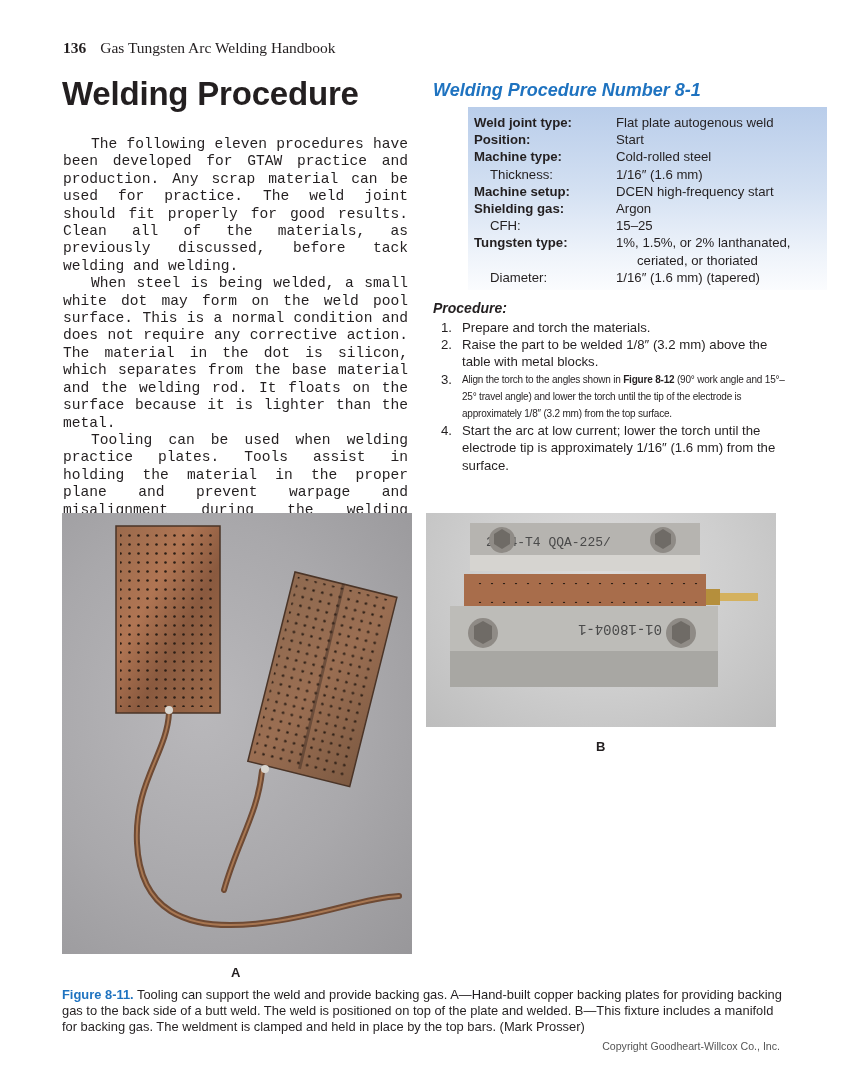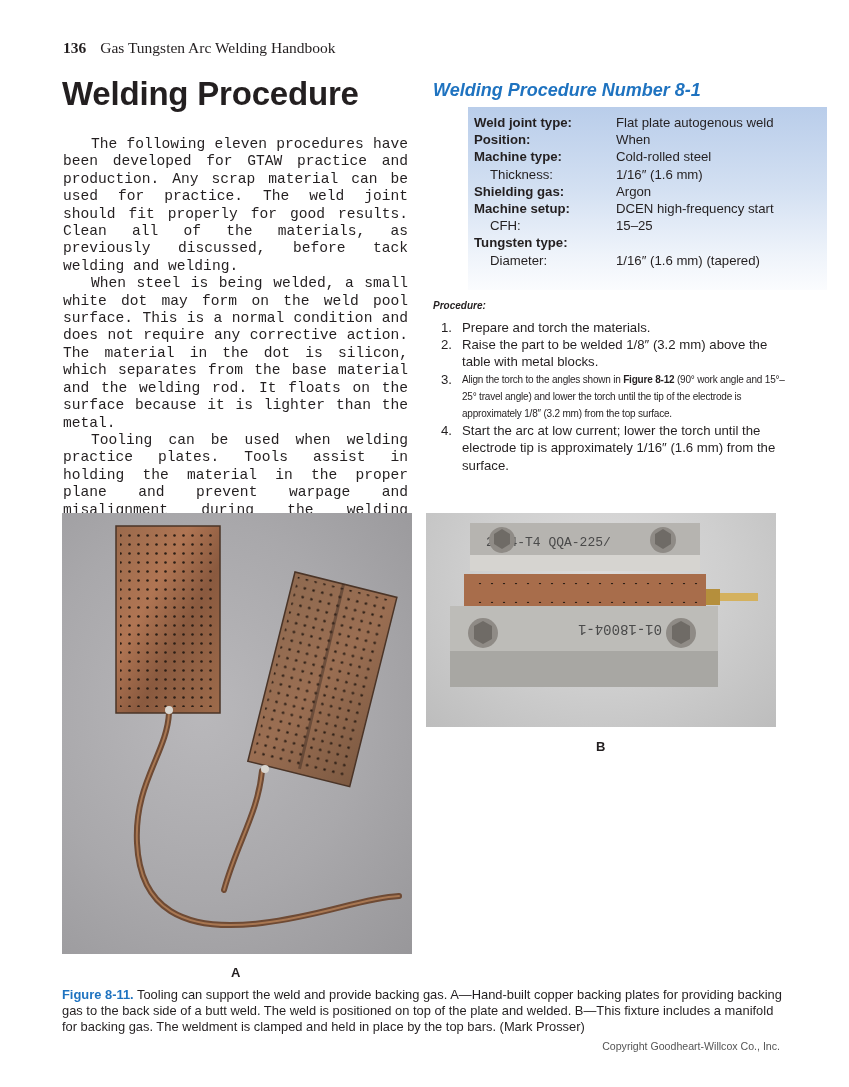--- a/index.html
+++ b/index.html
@@ -19,21 +19,21 @@
 
   .wps-box { position: absolute; left: 427px; top: 107px; width: 359px; height: 183px; background: linear-gradient(to bottom, #b9cdea 0%, #d3e0f2 45%, #eef3fa 80%, #fbfcfe 100%); margin-left: 41px; }
   .wps-table { position: absolute; left: 6px; top: 7px; font-family: "Liberation Sans", "DejaVu Sans", sans-serif; font-size: 13.2px; line-height: 17.2px; }
   .wps-row { display: flex; }
   .wps-row .k { width: 142px; flex: none; }
   .wps-row .k.bold { font-weight: bold; }
   .wps-row .k.sub { padding-left: 16px; width: 126px; }
   .wps-row .v { flex: none; width: 210px; }
   .wps-row .v .cont { display: block; padding-left: 21px; }
 
-  .proc-title { position: absolute; left: 433px; top: 300px; font-family: "Liberation Sans", "DejaVu Sans", sans-serif; font-weight: bold; font-style: italic; font-size: 10px; }
+  .proc-title { position: absolute; left: 433px; top: 300px; font-family: "Liberation Sans", "DejaVu Sans", sans-serif; font-weight: bold; font-style: italic; font-size: 14px; }
   .proc-list { position: absolute; left: 441px; top: 319px; width: 345px; margin: 0; padding: 0; list-style: none; font-family: "Liberation Sans", "DejaVu Sans", sans-serif; font-size: 13.2px; line-height: 17.2px; }
   .proc-list li { display: flex; }
   .proc-list .num { width: 21px; flex: none; }
   .proc-list .txt { flex: 1; }
   .proc-list .txt.condensed { font-size: 10px; letter-spacing: -0.2px; }
   .proc-list b { font-weight: bold; }
 
   .photo { position: absolute; overflow: hidden; }
   .photo-a { left: 62px; top: 513px; width: 350px; height: 441px; background: radial-gradient(ellipse at 40% 45%, #b9b8bb 0%, #a9a8ab 55%, #98979a 100%); }
   .photo-b { left: 426px; top: 513px; width: 350px; height: 214px; background: radial-gradient(ellipse at 50% 30%, #dddcdc 0%, #cfcfcf 50%, #bdbdbd 100%); }
@@ -70,44 +70,45 @@
   <div class="wps-title">Welding Procedure Number 8-1</div>
 
   <div class="wps-box">
     <div class="wps-table">
       <div class="wps-row">
           <span class="k bold">Weld joint type:</span>
           <span class="v">Flat plate autogenous weld</span>
         </div>
       <div class="wps-row">
           <span class="k bold">Position:</span>
-          <span class="v">When</span>
+          <span class="v">Start</span>
         </div>
       <div class="wps-row">
           <span class="k bold">Machine type:</span>
           <span class="v">Cold-rolled steel</span>
         </div>
       <div class="wps-row">
           <span class="k sub">Thickness:</span>
           <span class="v">1/16″ (1.6 mm)</span>
         </div>
       <div class="wps-row">
+          <span class="k bold">Machine setup:</span>
+          <span class="v">DCEN high-frequency start</span>
+        </div>
+      <div class="wps-row">
           <span class="k bold">Shielding gas:</span>
           <span class="v">Argon</span>
         </div>
       <div class="wps-row">
-          <span class="k bold">Machine setup:</span>
-          <span class="v">DCEN high-frequency start</span>
-        </div>
-      <div class="wps-row">
           <span class="k sub">CFH:</span>
           <span class="v">15–25</span>
         </div>
       <div class="wps-row">
           <span class="k bold">Tungsten type:</span>
+          <span class="v"><span>1%, 1.5%, or 2% lanthanated,</span><span class="cont">ceriated, or thoriated</span></span>
         </div>
       <div class="wps-row">
           <span class="k sub">Diameter:</span>
           <span class="v">1/16″ (1.6 mm) (tapered)</span>
         </div>
     </div>
   </div>
 
   <div class="proc-title">Procedure:</div>
   <ol class="proc-list">

